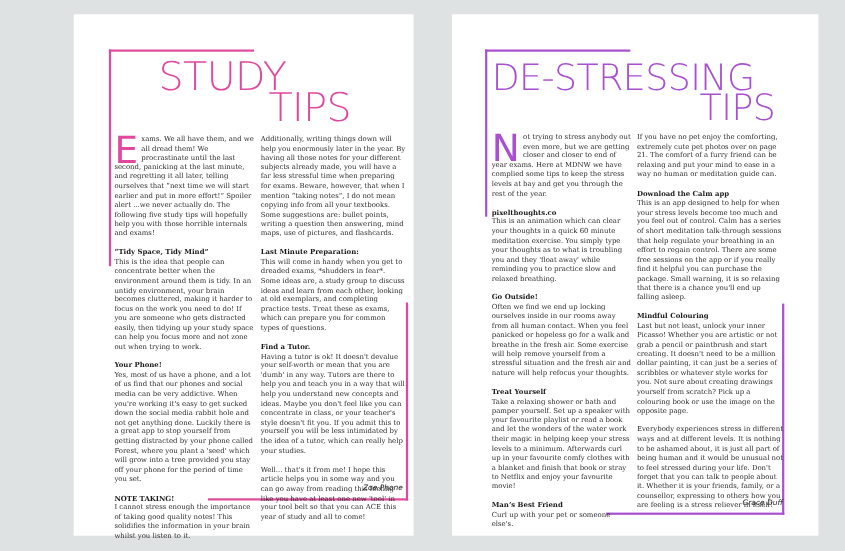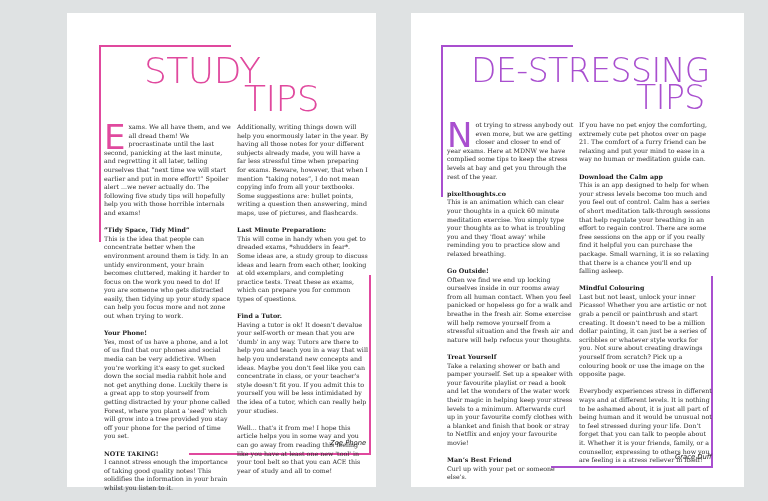--- a/index.html
+++ b/index.html
@@ -40,21 +40,21 @@
     <p>Well... that's it from me! I hope this article helps you in some way and you can go away from reading this feeling like you have at least one new 'tool' in your tool belt so that you can ACE this year of study and all to come!</p>
   </div>
 
   <div class="byline" style="left:263px;top:426px;">Zoe Phone</div>
 </div>
 
 <div class="page" id="page-right">
   <div class="bracket-tl" style="left:30px;top:32px;width:130px;height:150px;border-color:#a94fcf;"></div>
   <div class="bracket-br" style="left:140px;top:263px;width:160px;height:190px;border-color:#a94fcf;"></div>
 
-  <div class="title" style="left:36px;top:41px;font-size:33px;color:#a94fcf;margin-left:24px;">DE-STRESSING</div>
+  <div class="title" style="left:36px;top:41px;font-size:33px;color:#a94fcf;">DE-STRESSING</div>
   <div class="title" style="left:225px;top:68px;font-size:33px;color:#a94fcf;">TIPS</div>
 
   <div class="col" style="left:36px;top:108px;width:128px;">
     <p><span class="dropcap" style="color:#a94fcf;">N</span><span>ot trying to stress anybody out even more, but we are getting closer and closer to end of year exams. Here at MDNW we have complied some tips to keep the stress levels at bay and get you through the rest of the year.</span></p>
     <p></p><h4>pixelthoughts.co</h4><span>This is an animation which can clear your thoughts in a quick 60 minute meditation exercise. You simply type your thoughts as to what is troubling you and they 'float away' while reminding you to practice slow and relaxed breathing.</span><p></p>
     <p></p><h4>Go Outside!</h4><span>Often we find we end up locking ourselves inside in our rooms away from all human contact. When you feel panicked or hopeless go for a walk and breathe in the fresh air. Some exercise will help remove yourself from a stressful situation and the fresh air and nature will help refocus your thoughts.</span><p></p>
     <p></p><h4>Treat Yourself</h4><span>Take a relaxing shower or bath and pamper yourself. Set up a speaker with your favourite playlist or read a book and let the wonders of the water work their magic in helping keep your stress levels to a minimum. Afterwards curl up in your favourite comfy clothes with a blanket and finish that book or stray to Netflix and enjoy your favourite movie!</span><p></p>
     <p></p><h4>Man’s Best Friend</h4><span>Curl up with your pet or someone else's.</span><p></p>
   </div>
 

